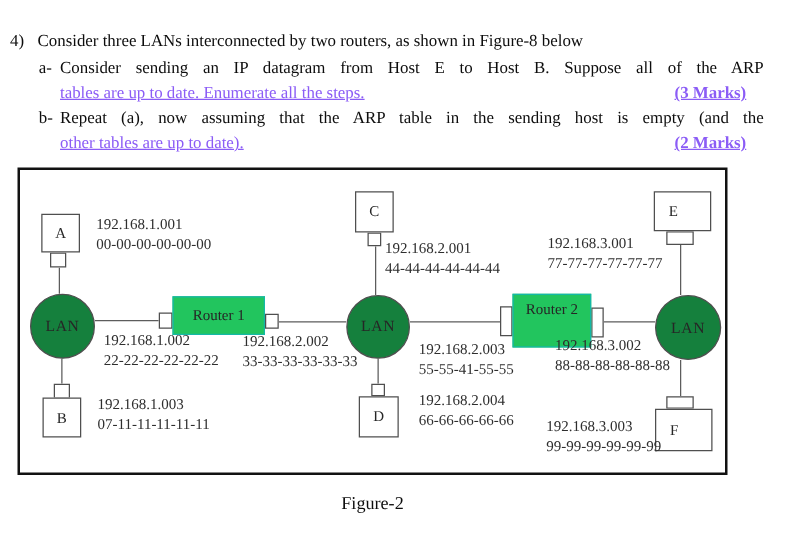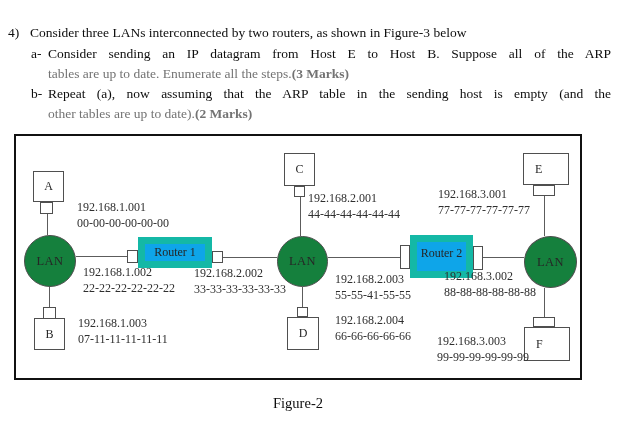--- a/index.html
+++ b/index.html
@@ -2,53 +2,53 @@
 <html><head>
 <meta charset="utf-8">
 <style>
   html,body{margin:0;padding:0;background:#ffffff;}
   .page{position:relative;width:639px;height:442px;background:#ffffff;overflow:hidden;
         font-family:"Liberation Serif","DejaVu Serif",serif;color:#111;}
   
   .qline{position:absolute;font-size:13.5px;line-height:18px;white-space:nowrap;color:#0d0d0d;}
   .qjust{position:absolute;font-size:13.5px;line-height:18px;color:#0d0d0d;
          text-align:justify;text-align-last:justify;white-space:normal;}
-  .qflex{position:absolute;font-size:13.5px;line-height:18px;color:#737373;
-         display:flex;justify-content:flex-start;}
+  .qflex{position:absolute;font-size:13.5px;line-height:18px;color:#8b5cf6;
+         display:flex;justify-content:space-between;text-decoration:underline;}
   .marks{font-weight:bold;}
   
   .fig{position:absolute;left:14px;top:134px;width:568px;height:246px;
        border:2px solid #111;box-sizing:border-box;background:#fff;}
   .fig *{box-sizing:border-box;}
   .node{position:absolute;border:1px solid #4f4f4f;background:#fff;
         display:flex;align-items:center;justify-content:center;
         font-size:12px;color:#262626;z-index:3;}
   .node.wide{justify-content:flex-start;padding-left:11px;}
   .port{position:absolute;border:1px solid #4f4f4f;background:#fff;z-index:2;}
   .lan{position:absolute;border:1px solid #4f4f4f;border-radius:50%;background:#15803d;
        display:flex;align-items:center;justify-content:center;
        font-size:12.5px;color:#262626;z-index:3;letter-spacing:.5px;text-align:right;}
-  .router{position:absolute;border:7px solid #14b8a6;background:#0ea5e9;z-index:3;
+  .router{position:absolute;border:1px solid #14b8a6;background:#22c55e;z-index:3;
           display:flex;justify-content:center;font-size:12px;color:#262626;}
   .router.center{align-items:center;}
   .router.top{align-items:flex-start;padding-top:4px;}
   .hline{position:absolute;height:1px;background:#5c5c5c;z-index:1;}
   .vline{position:absolute;width:1px;background:#5c5c5c;z-index:1;}
   .addr{position:absolute;font-size:12px;line-height:15.5px;color:#2e2e2e;
         white-space:nowrap;z-index:4;}
   .caption{position:absolute;left:14px;top:395px;width:568px;text-align:center;
            font-size:14.5px;color:#0d0d0d;}
 </style>
 </head>
 <body>
 
 <div class="page">
 
   <div class="qline" style="left:8px;top:24px;">4)</div>
-  <div class="qline" style="left:30px;top:24px;">Consider three LANs interconnected by two routers, as shown in Figure-3 below</div>
+  <div class="qline" style="left:30px;top:24px;">Consider three LANs interconnected by two routers, as shown in Figure-8 below</div>
 
   <div class="qline" style="left:31px;top:45px;">a-</div>
   <div class="qjust" style="left:48px;top:45px;width:563px;">Consider sending an IP datagram from Host E to Host B. Suppose all of the ARP</div>
   <div class="qflex" style="left:48px;top:65px;width:549px;">
     <span>tables are up to date. Enumerate all the steps.</span>
     <span class="marks">(3 Marks)</span>
   </div>
 
   <div class="qline" style="left:31px;top:85px;">b-</div>
   <div class="qjust" style="left:48px;top:85px;width:563px;">Repeat (a), now assuming that the ARP table in the sending host is empty (and the</div>
@@ -117,21 +117,21 @@
 
     <div class="port" style="left:517px;top:181px;width:22px;height:10px;"></div>
     <div class="node wide" style="left:508px;top:191px;width:46px;height:34px;">
       <span>F</span>
     </div>
 
     <div class="lan" style="left:508px;top:100px;width:53px;height:52px;">
       <span>LAN</span>
     </div>
 
-    <div class="addr" style="left:61px;top:36px;margin-top:28px;">
+    <div class="addr" style="left:61px;top:36px;">
       <div>192.168.1.001</div>
       <div>00-00-00-00-00-00</div>
     </div>
     <div class="addr" style="left:67px;top:129px;">
       <div>192.168.1.002</div>
       <div>22-22-22-22-22-22</div>
     </div>
     <div class="addr" style="left:62px;top:180px;">
       <div>192.168.1.003</div>
       <div>07-11-11-11-11-11</div>

